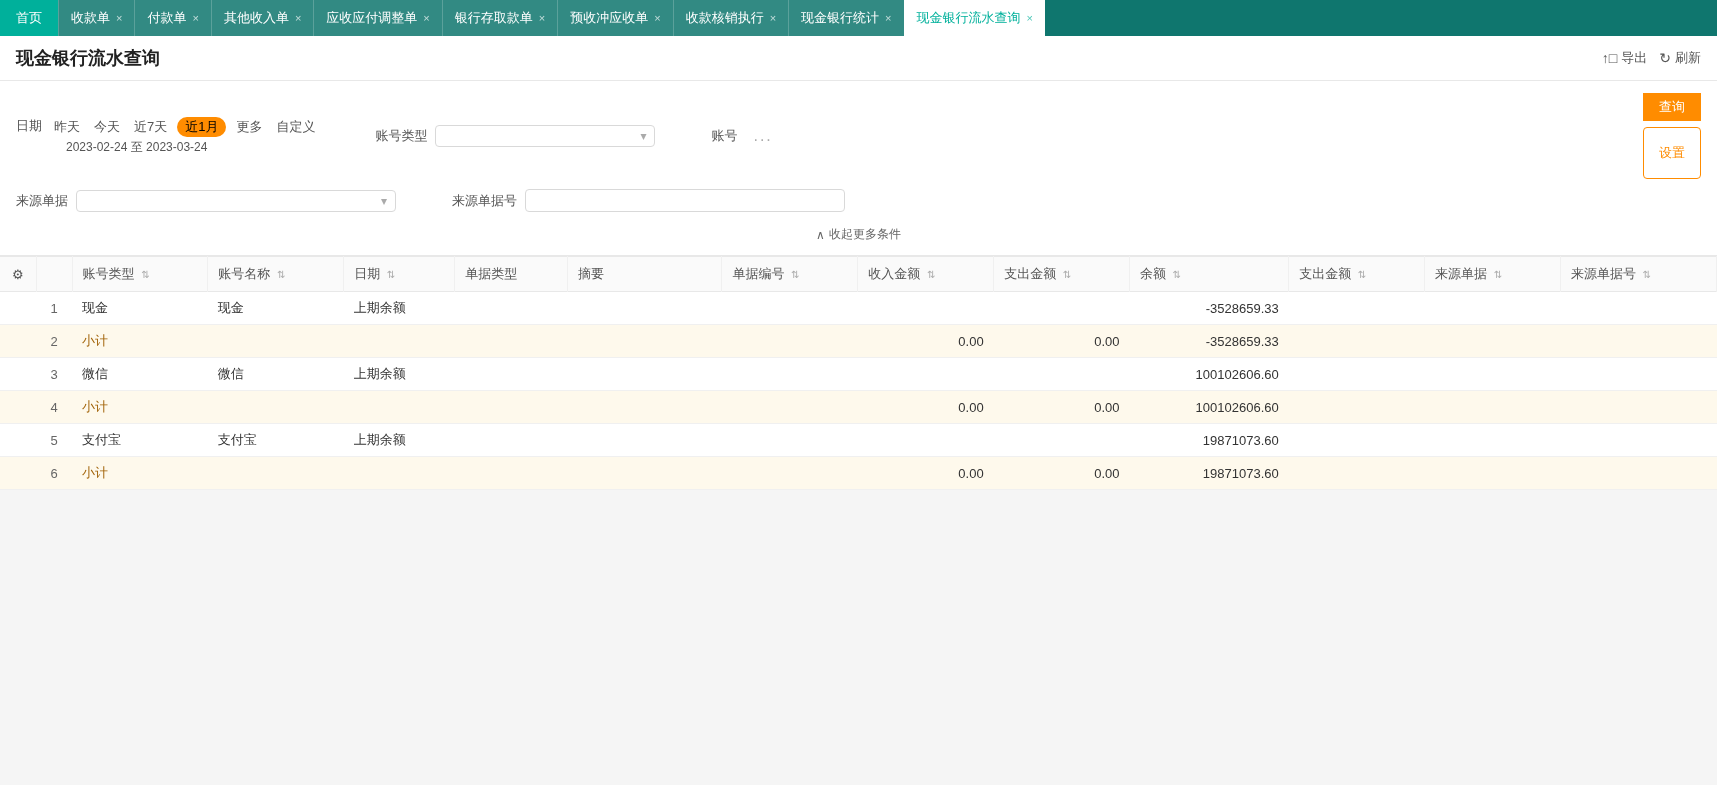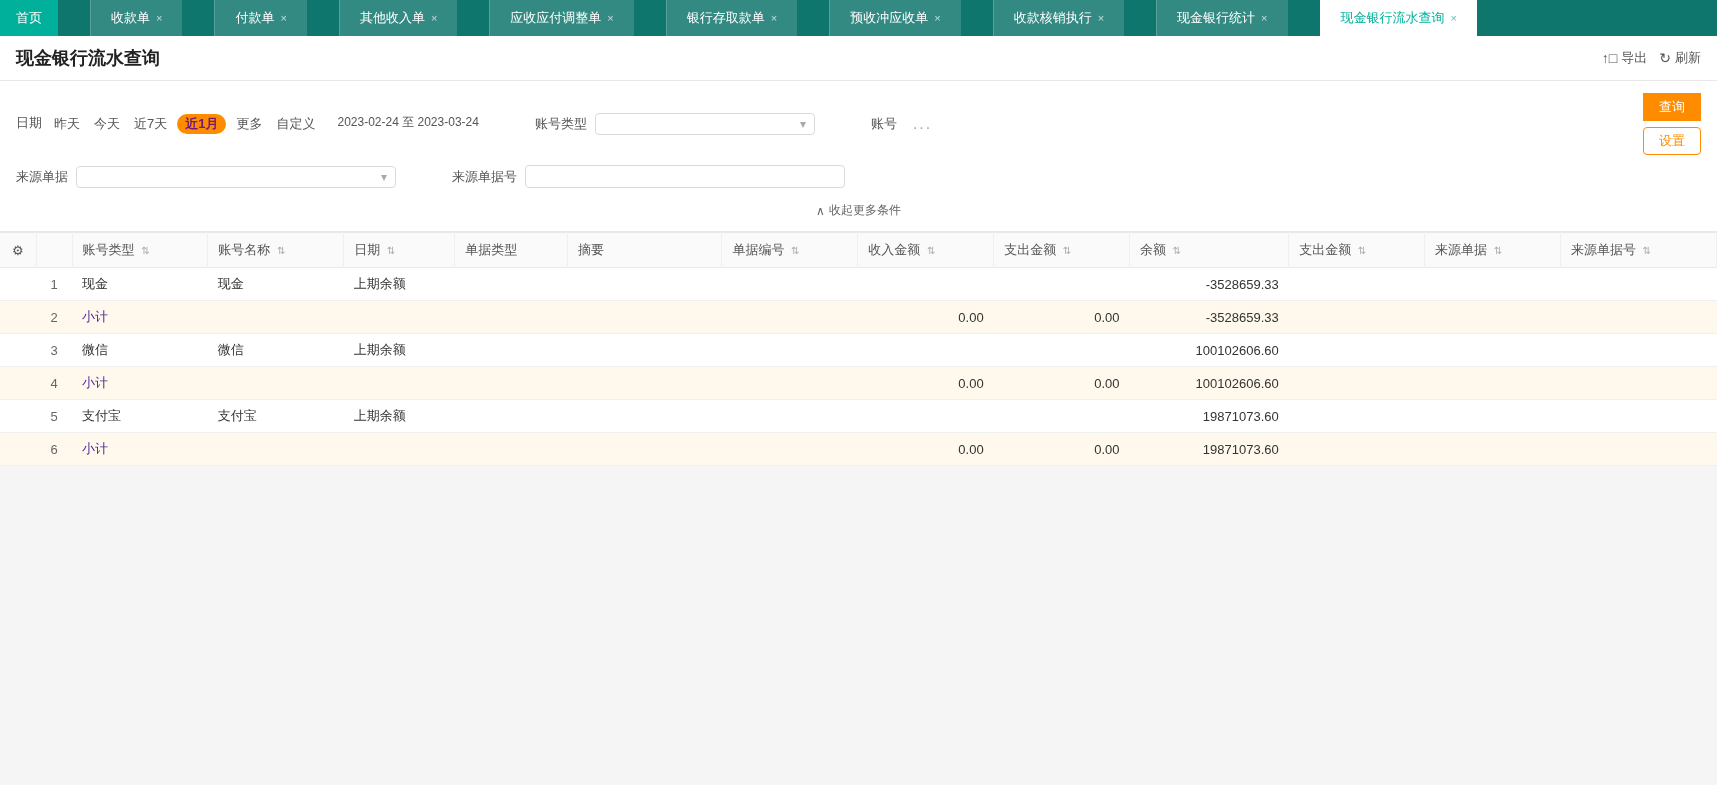--- a/index.html
+++ b/index.html
@@ -22,28 +22,27 @@
       display: flex;
       align-items: center;
       font-size: 13px;
       cursor: pointer;
       white-space: nowrap;
     }
     .top-nav .nav-tab {
       display: flex;
       align-items: center;
       height: 100%;
-      padding: 0 20px;
+      padding: 0 12px;
       background: rgba(255,255,255,0.15);
       color: #fff;
       cursor: pointer;
       font-size: 13px;
       white-space: nowrap;
       border-left: 1px solid rgba(255,255,255,0.2);
-      margin-left: 32px;
     }
     .top-nav .nav-tab.active {
       background: #fff;
       color: #00b09b;
       font-weight: 500;
     }
     .top-nav .nav-tab .close-x {
       margin-left: 6px;
       font-size: 11px;
       opacity: 0.7;
@@ -100,24 +99,23 @@
       gap: 6px;
     }
     .date-shortcut {
       cursor: pointer;
       color: #555;
       font-size: 13px;
       padding: 1px 4px;
     }
     .date-shortcut.active {
       background: #ff8c00;
-      color: #701a75;
+      color: #000000;
       border-radius: 10px;
       padding: 1px 8px;
-      font-weight: bold;
     }
     .date-range {
       color: #555;
       font-size: 12px;
       margin-left: 16px;
     }
     .filter-select {
       display: flex;
       align-items: center;
       border: 1px solid #d9d9d9;
@@ -153,21 +151,21 @@
       border-radius: 0;
       padding: 5px 16px;
       cursor: pointer;
       font-size: 13px;
     }
     .btn-settings {
       background: #fff;
       color: #ff8c00;
       border: 1px solid #ff8c00;
       border-radius: 4px;
-      padding: 4px 14px;
+      padding: 16px 14px;
       cursor: pointer;
       font-size: 13px;
     }
     .collapse-bar {
       display: flex;
       justify-content: center;
       align-items: center;
       padding: 4px 0;
       cursor: pointer;
       color: #666;
@@ -216,21 +214,21 @@
     }
     tbody td {
       padding: 7px 10px;
       color: #333;
       white-space: nowrap;
     }
     tbody td.number {
       text-align: right;
     }
     .subtotal-label {
-      color: #4c1d95;
+      color: #a16207;
     }
     .gear-col {
       width: 36px;
       text-align: center;
     }
     .row-num {
       color: #666;
       text-align: center;
     }
   </style>
@@ -289,21 +287,21 @@
       <span>刷新</span>
     </div>
   </div>
 </div>
 
 <div class="filter-area">
   <div class="filter-row">
 
     <div style="display:flex;align-items:flex-start;gap:8px;">
       <span class="filter-label">日期</span>
-      <div style="display:flex;flex-direction:row;gap:2px;">
+      <div style="display:flex;flex-direction:column;gap:2px;">
         <div class="date-shortcuts">
           <span class="date-shortcut">昨天</span>
           <span class="date-shortcut">今天</span>
           <span class="date-shortcut">近7天</span>
           <span class="date-shortcut active">近1月</span>
           <span class="date-shortcut">更多</span>
           <span class="date-shortcut">自定义</span>
         </div>
         <span class="date-range">2023-02-24 至 2023-03-24</span>
       </div>

